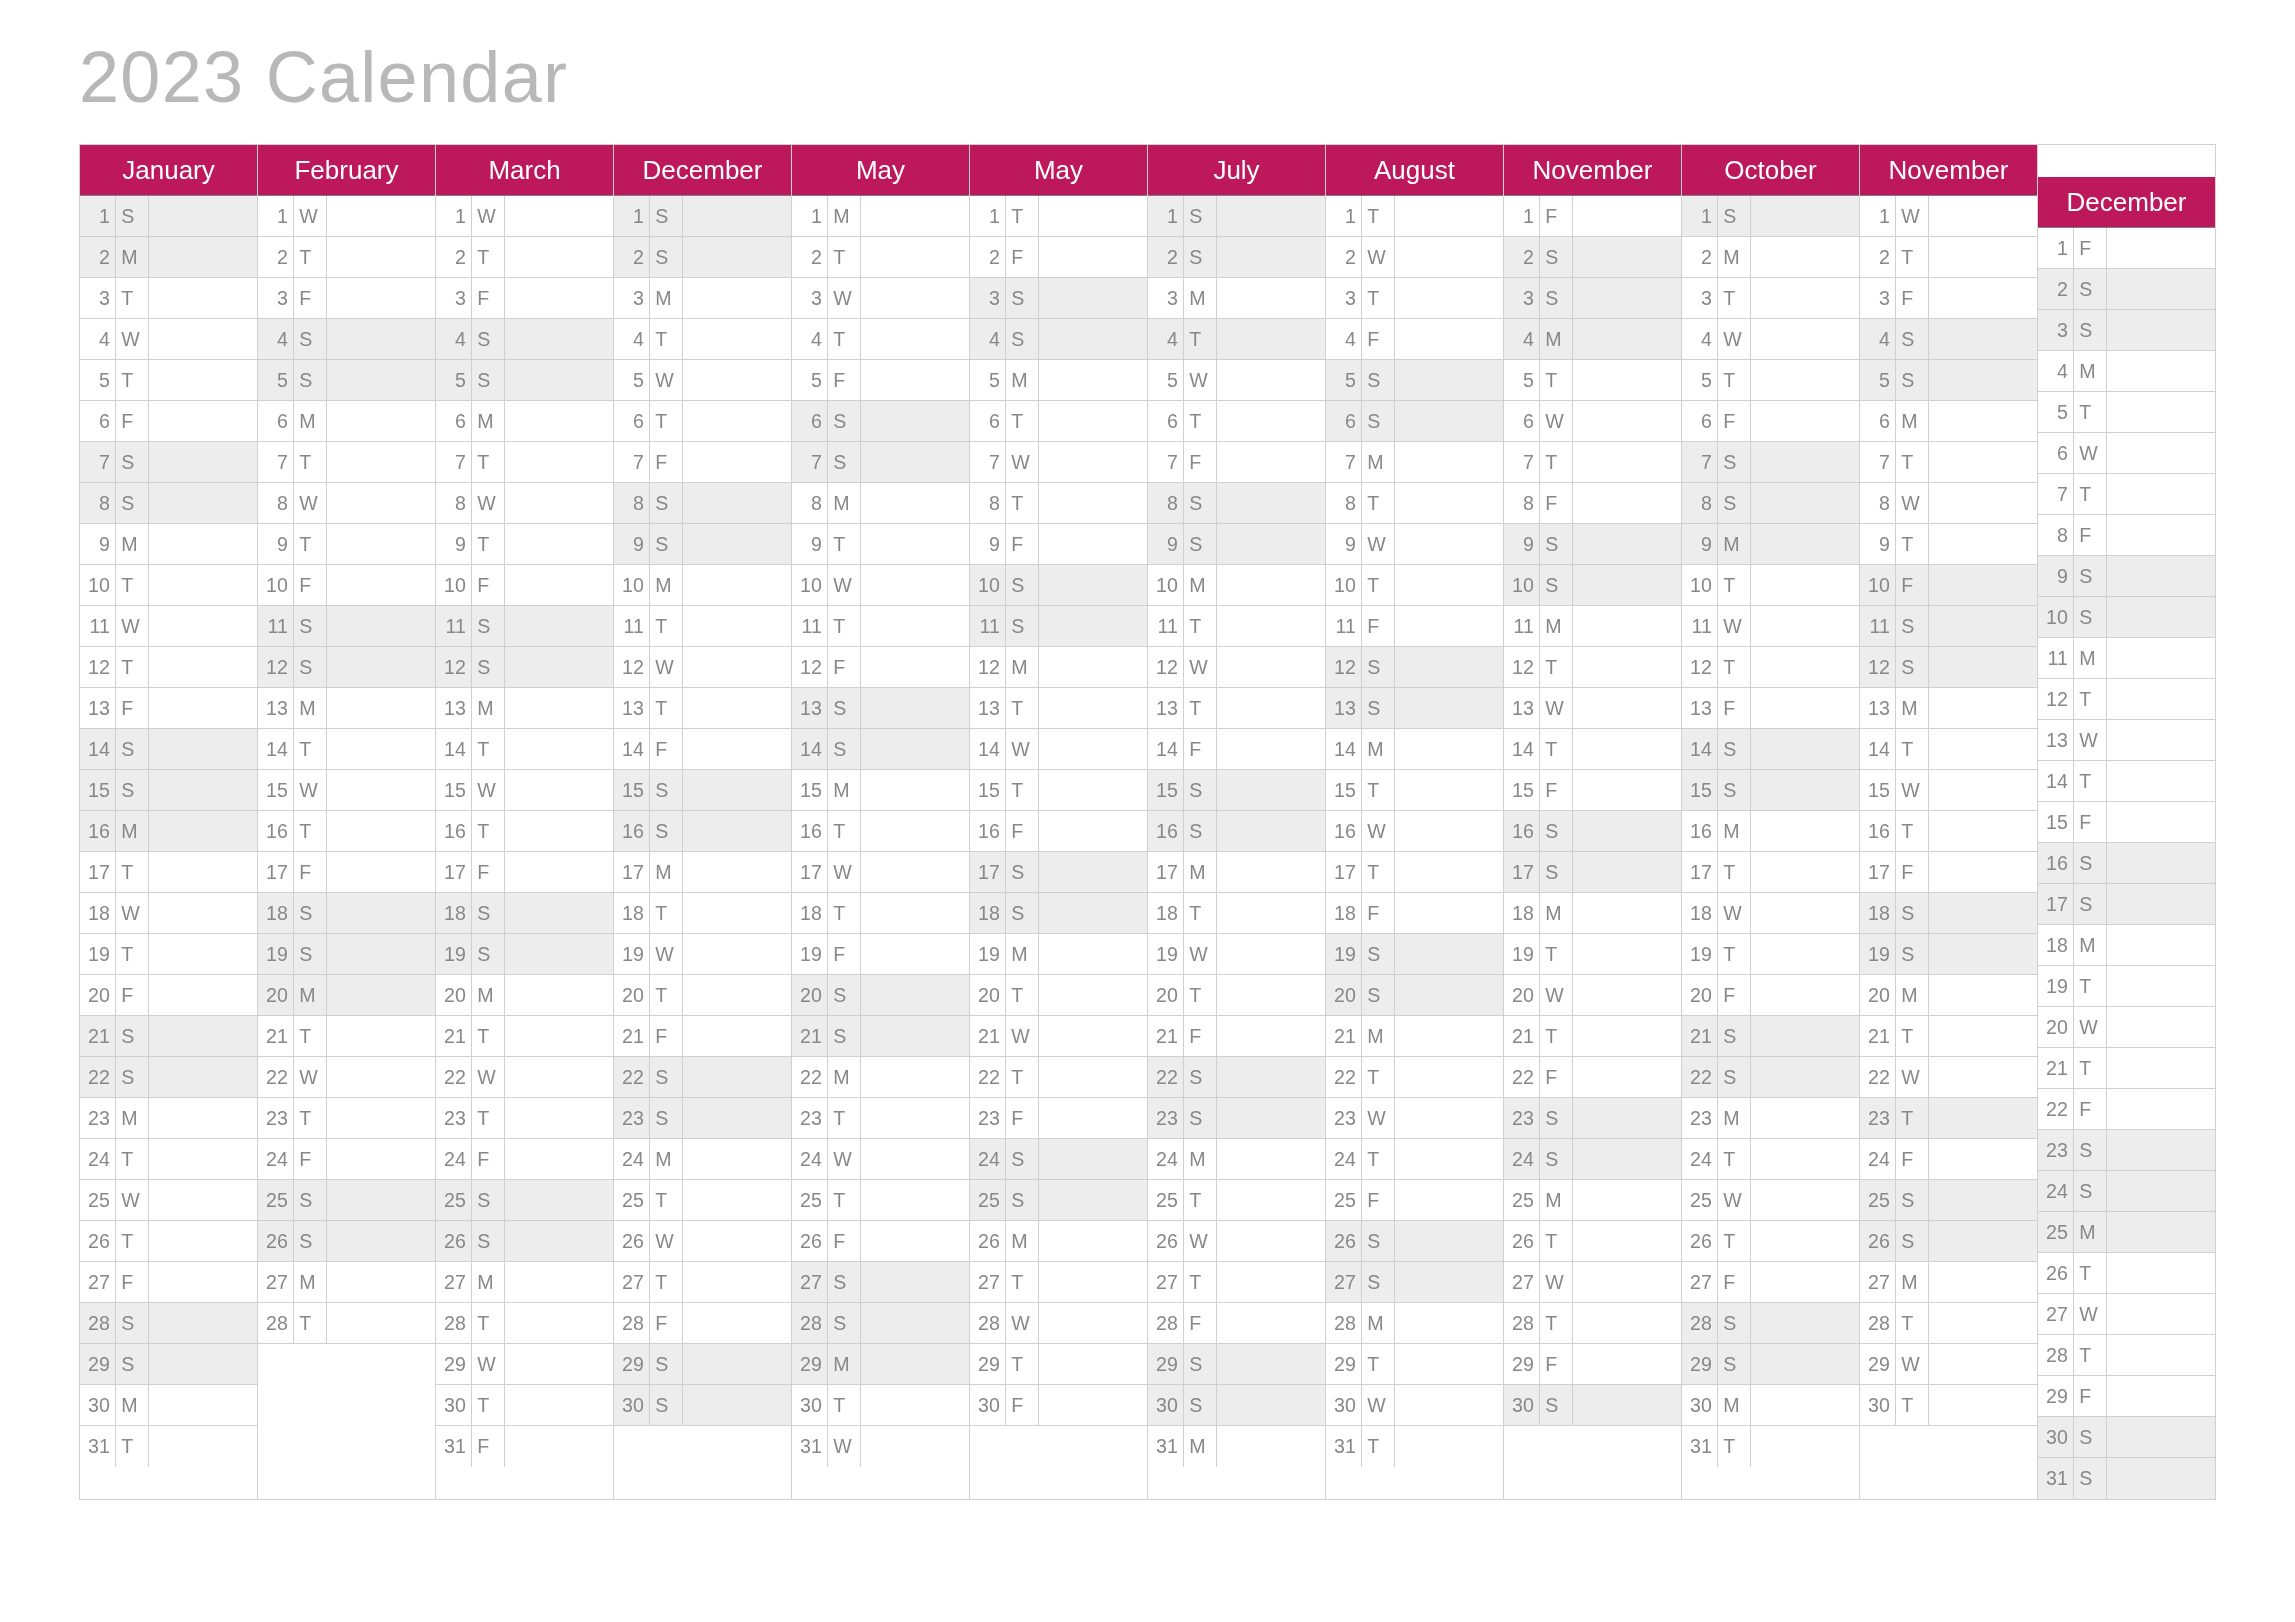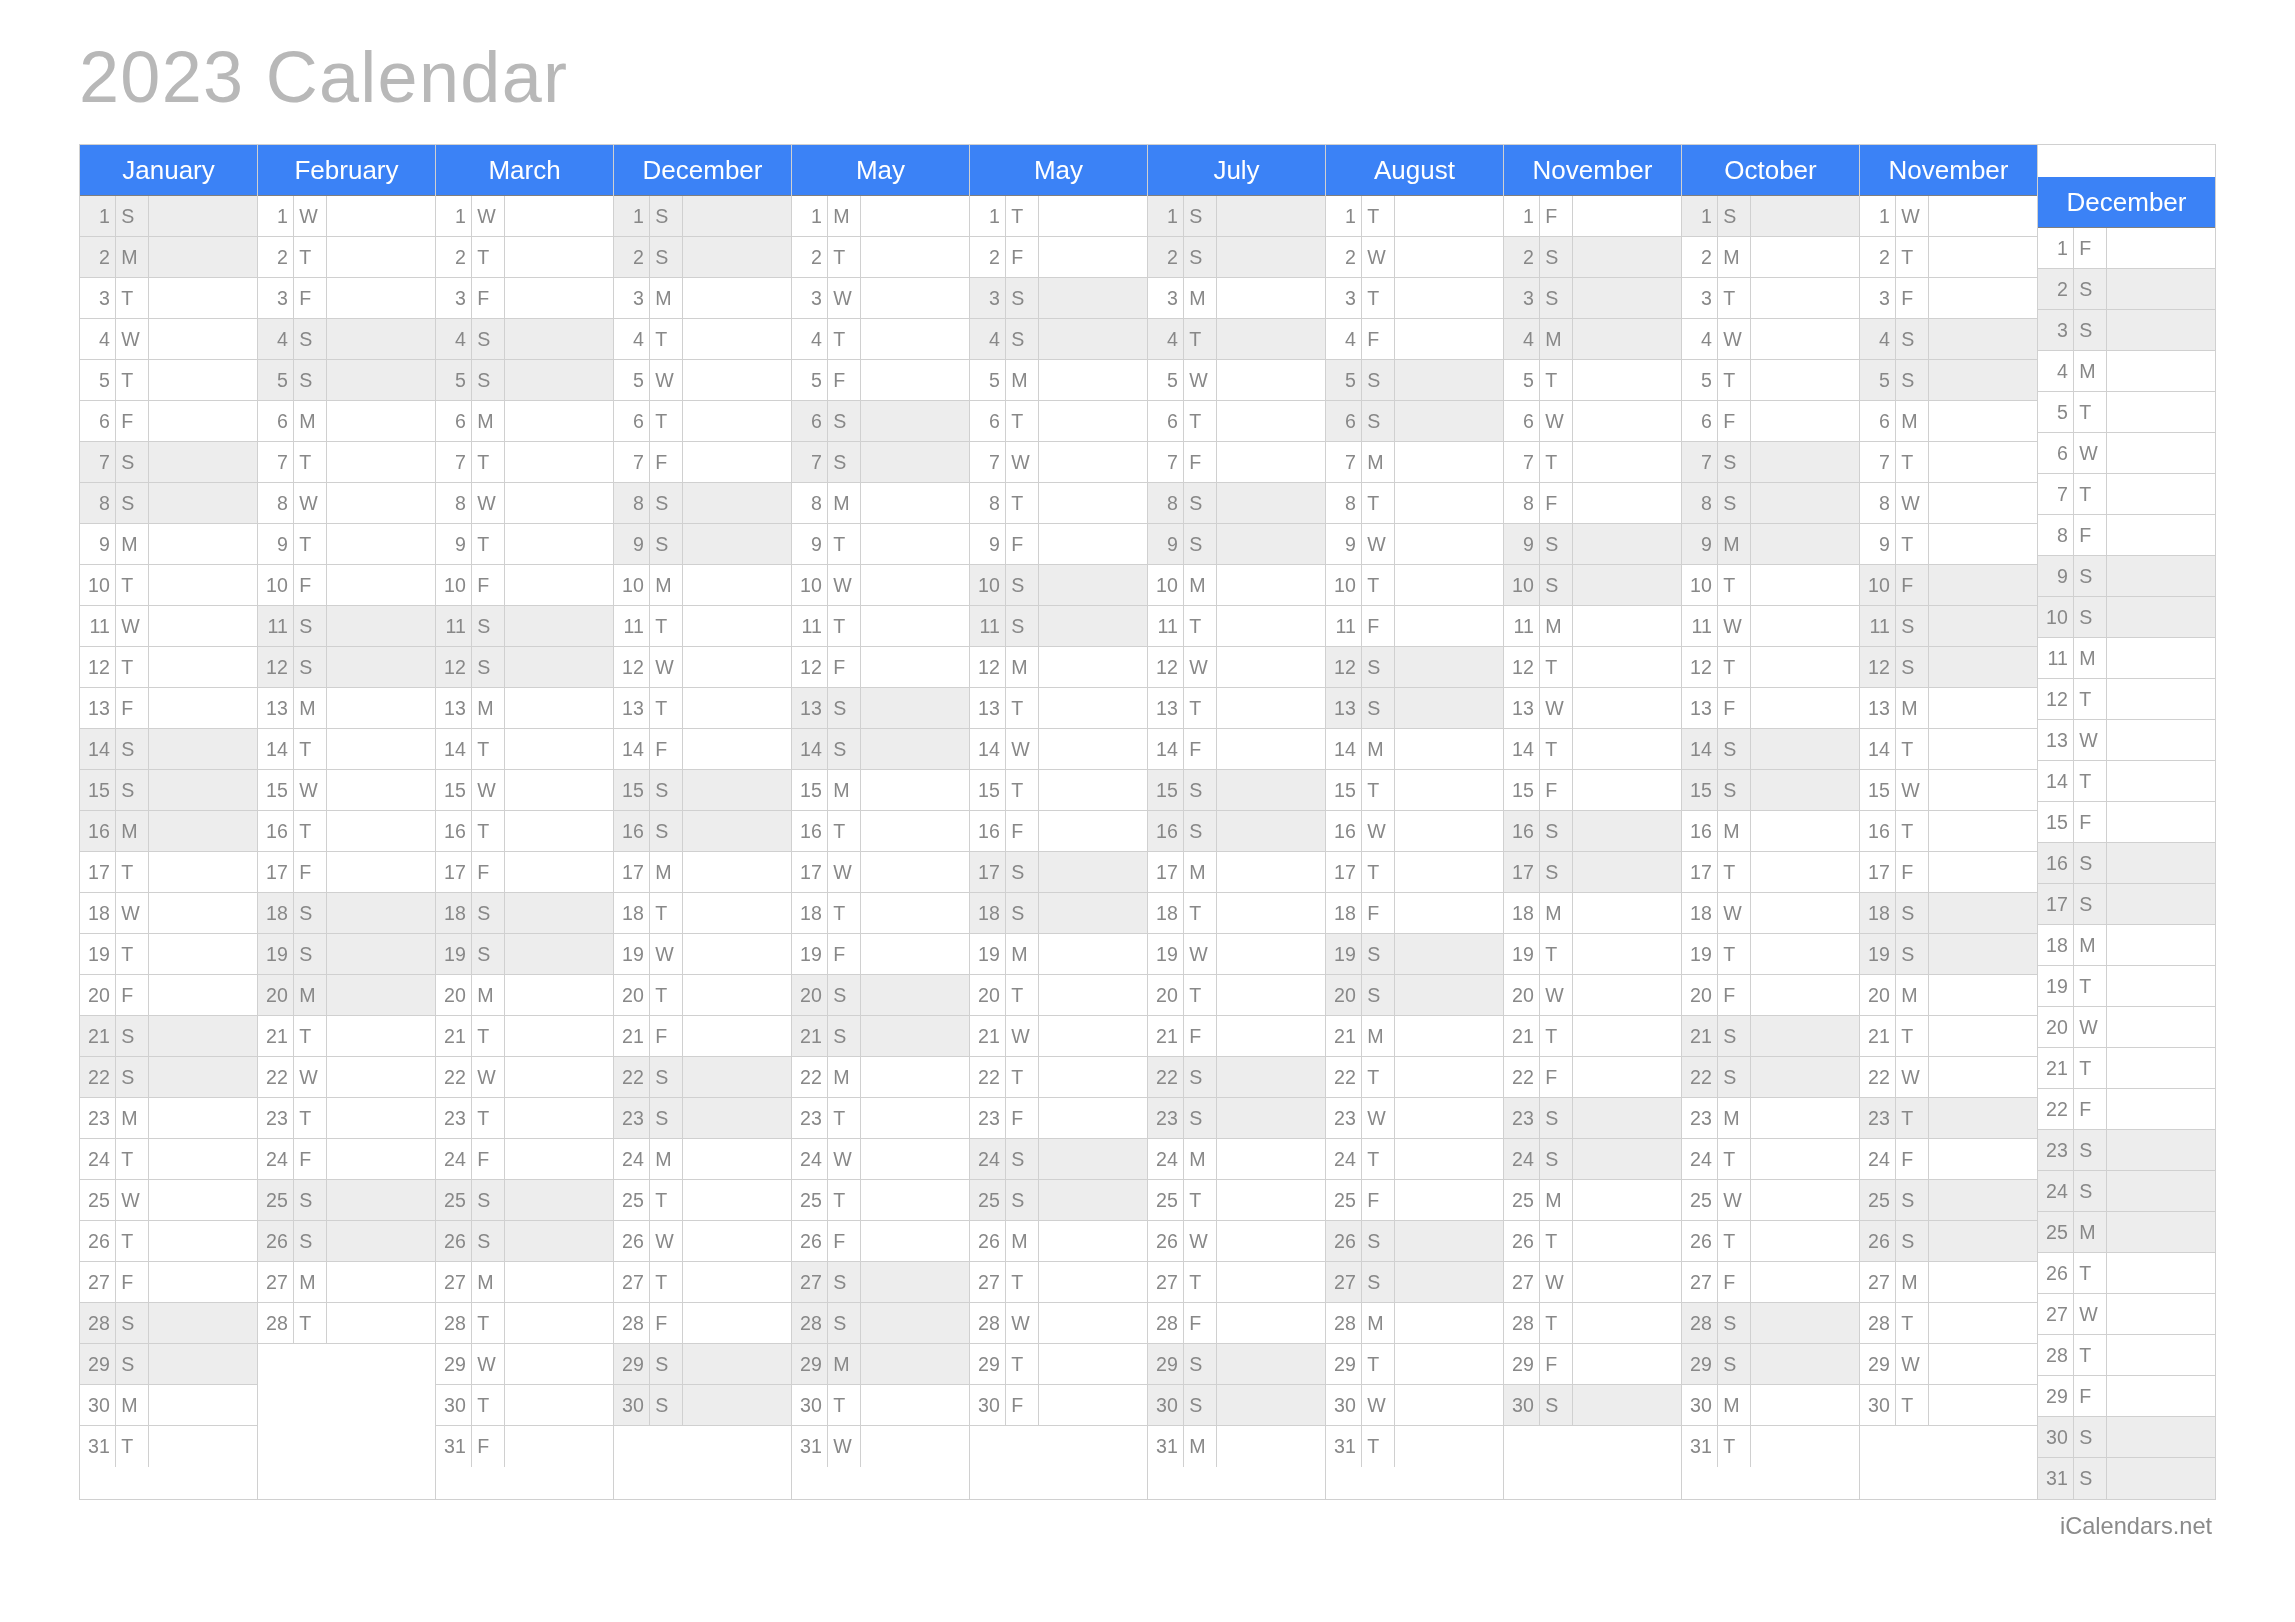--- a/index.html
+++ b/index.html
@@ -28,21 +28,21 @@
     border: 0.7px solid #d0d0d0;
   }
   .month-col {
     flex: 1;
     display: flex;
     flex-direction: column;
     border-right: 0.7px solid #d0d0d0;
   }
   .month-col:last-child { border-right: none; margin-top: 32px; }
   .month-header {
-    background: #3b82f6;
+    background: #be185d;
     color: #ffffff;
     font-size: 26px;
     font-weight: 400;
     text-align: center;
     height: 51px;
     line-height: 51px;
     border-bottom: 0.7px solid #7f7f7f;
     white-space: nowrap;
     overflow: hidden;
   }
@@ -2016,15 +2016,14 @@
             <div class="day-note"></div>
           </div>
           <div class="day-row weekend">
             <div class="day-num">31</div>
             <div class="day-dow">S</div>
             <div class="day-note"></div>
           </div>
         </div>
       </div>
     </div>
-  <div class="footer">iCalendars.net</div>
 </div>
 
 
 </body></html>

